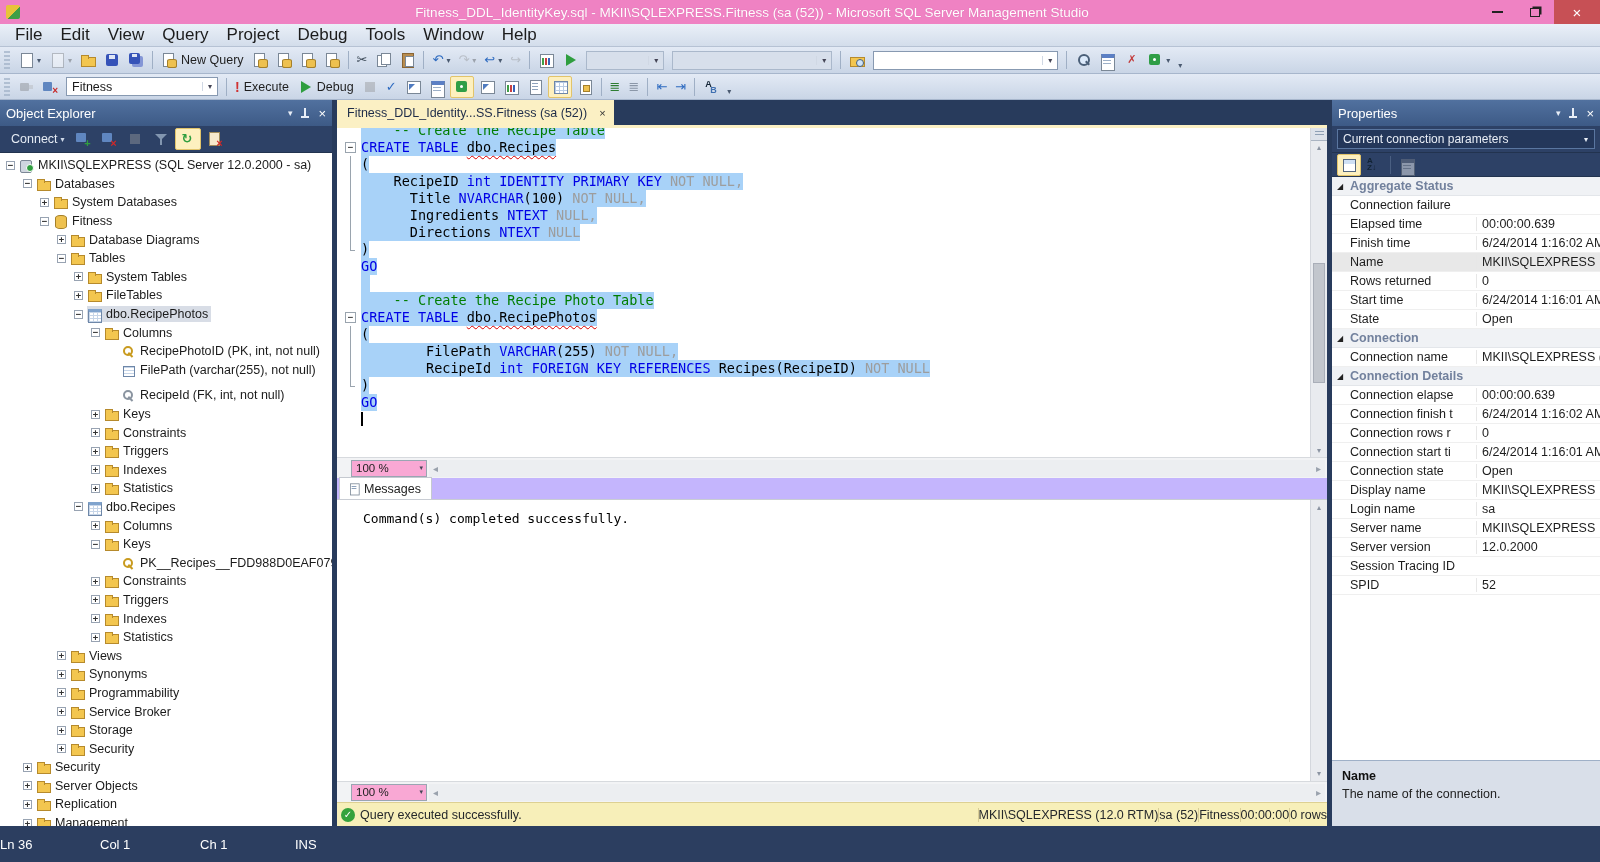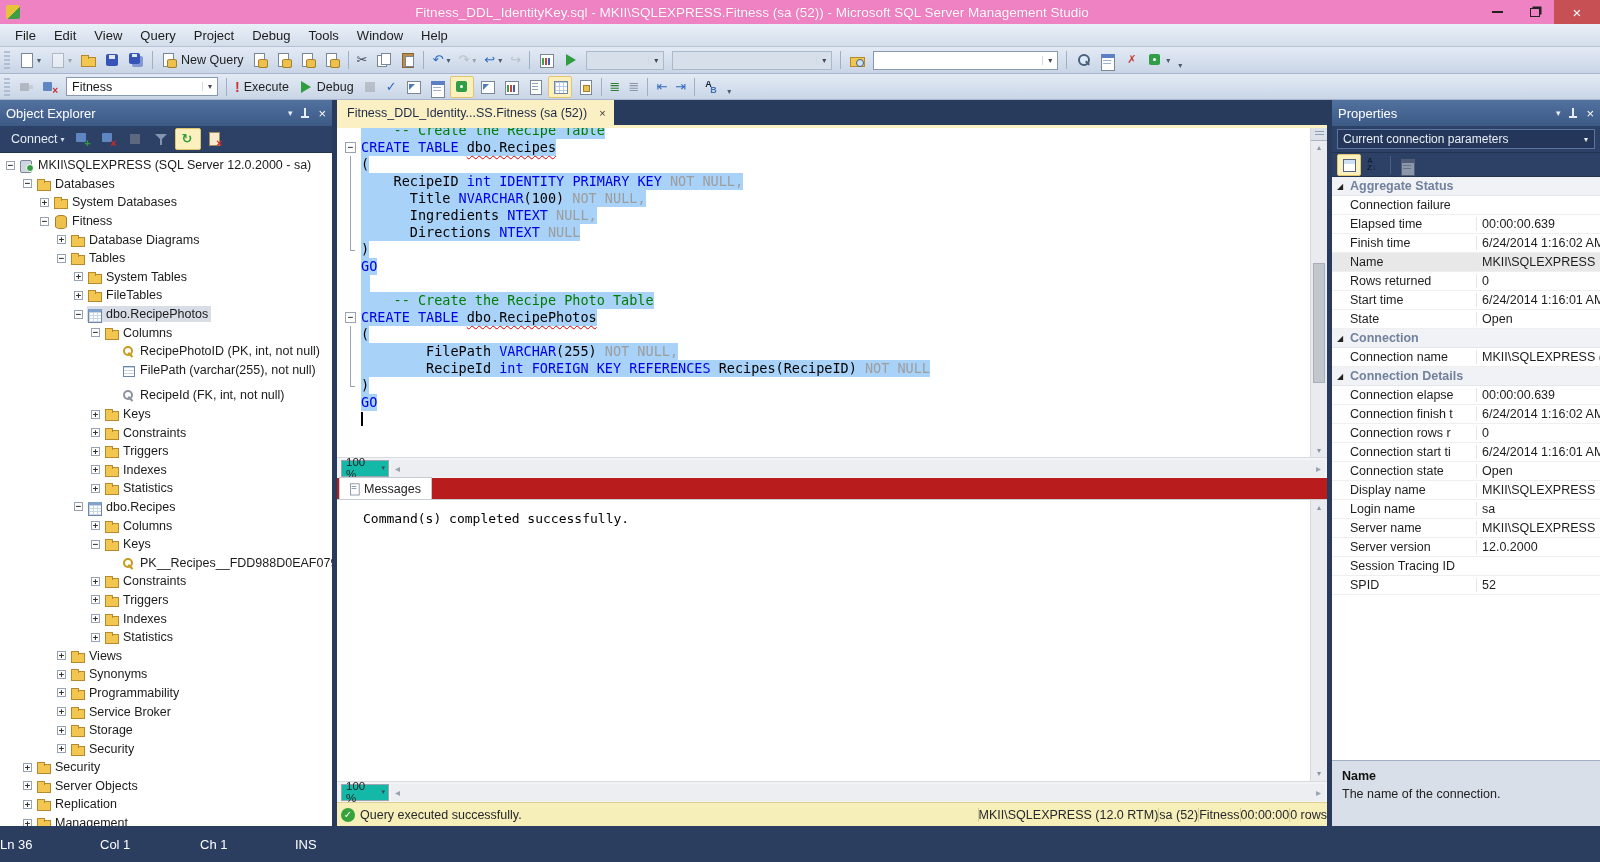--- a/index.html
+++ b/index.html
@@ -14,21 +14,21 @@
   .wtitle { flex:1; text-align:center; font-size:13.5px; color:#fffdfe; text-shadow:0 0 1px #d560a6; white-space:nowrap; overflow:hidden; }
   .wbtns { display:flex; height:24px; }
   .wbtn { width:38px; height:24px; display:flex; align-items:center; justify-content:center; color:#222; font-size:13px; }
   .wbtn .minbar { width:11px; height:2px; background:#222; }
   .wbtn .restore { width:10px; height:9px; border:1.5px solid #222; box-shadow:2px -2px 0 -0.5px #222; }
   .wbtn.close { width:46px; background:#c75055; color:#fff; font-size:15px; }
 
   
   .menubar { position:absolute; left:0; top:24px; width:1600px; height:23px;
              background:linear-gradient(#eaf0f8,#d3ddeb); display:flex; align-items:center;
-             font-size:13px; color:#1c1c1c; border-bottom:1px solid #b6c2d4; padding-left:6px; }
+             font-size:17px; color:#1c1c1c; border-bottom:1px solid #b6c2d4; padding-left:6px; }
   .menu-item { padding:2px 9px; }
   .toolbar { position:absolute; left:0; width:1600px; height:27px;
              background:linear-gradient(#e3eaf5,#c9d5e6); display:flex; align-items:center;
              border-bottom:1px solid #a7b6cc; font-size:12.5px; color:#222; }
   .tb1 { top:47px; } .tb2 { top:74px; height:26px; }
   .grip { width:6px; height:18px; margin:0 4px; background:repeating-linear-gradient(#9fb0c6 0 2px,transparent 2px 4px); opacity:.7; }
   .tbsep { width:1px; height:18px; background:#9fafc5; margin:0 4px; }
   .tbtn { display:flex; align-items:center; padding:2px 3px; margin:0 1px; border-radius:2px; position:relative; }
   .tbtn.hl { background:#fdf0bf; border:1px solid #e2c46a; }
   .tbtn.dis { opacity:.45; filter:grayscale(.8); }
@@ -159,26 +159,26 @@
   .selrun.empty { display:inline-block; width:9px; height:17px; }
   .kw { color:#0000e6; } .cm { color:#007d00; } .gr { color:#9d9d9d; } .pl { color:#000; }
   .sq { color:#000; text-decoration:underline wavy #d90000 1px; text-underline-offset:3px; }
   .caret { display:inline-block; width:1.5px; height:14px; background:#000; margin-top:1px; }
   .vscroll { position:absolute; right:0; top:0; bottom:0; width:17px; background:#e9ebef; border-left:1px solid #d4d7dd; }
   .vscroll .splitgrip { height:13px; background:#dde2ea; border-bottom:1px solid #aab4c2;
         background-image:repeating-linear-gradient(#8fa0b5 0 1px,transparent 1px 3px); background-size:9px 6px; background-position:4px 3px; background-repeat:no-repeat; }
   .vscroll .thumb { position:absolute; left:2px; right:2px; background:#c2c6cd; border:1px solid #a9aeb8; }
   .sarrow { position:absolute; left:0; right:0; text-align:center; font-size:8px; color:#8b94a2; }
   .hstrip { position:absolute; left:0; right:0; height:21px; background:#f2f3f5; border-top:1px solid #d7dade; display:flex; align-items:center; }
-  .zoombox { width:48px; height:17px; background:#14b8a6; border:1px solid #9aa5b2; margin-left:4px;
+  .zoombox { width:76px; height:17px; background:#f9a8d4; border:1px solid #9aa5b2; margin-left:14px;
              font-size:11.5px; color:#222; display:flex; align-items:center; }
   .zoombox .zv { flex:1; padding-left:4px; } .zoombox .za { font-size:7px; padding:0 3px; color:#445; }
   .htrack { flex:1; height:17px; margin:0 2px; background:#eceef1; display:flex; align-items:center; justify-content:space-between;
             color:#9aa2ad; font-size:10px; padding:0 4px; }
-  .msg-tabstrip { position:absolute; left:0; right:0; height:22px; background:#b91c1c; border-bottom:1px solid #c9cdd4; display:flex; align-items:flex-end; padding-left:2px; }
+  .msg-tabstrip { position:absolute; left:0; right:0; height:22px; background:#c4b5fd; border-bottom:1px solid #c9cdd4; display:flex; align-items:flex-end; padding-left:2px; }
   .msg-tab { height:22px; background:#fff; border:1px solid #c5c9d0; border-bottom:none; display:flex; align-items:center; padding:0 10px 0 6px; font-size:12.5px; color:#222; }
   .msg-area { position:absolute; left:0; right:0; background:#fff; }
   .msg-text { font:13px/17px "DejaVu Sans Mono",monospace; color:#000000; padding:10px 0 0 26px; }
   .querybar { position:absolute; left:0; right:0; bottom:0; height:24px; background:#f7efb9; border-top:1px solid #ddd092;
               display:flex; align-items:center; font-size:12.5px; color:#25282c; }
   .qcheck { width:14px; height:14px; border-radius:50%; background:#35a23c; color:#fff; font-size:10px; line-height:14px; text-align:center; margin:0 5px 0 4px; flex:none; }
   .qmsg { flex:1; white-space:nowrap; overflow:hidden; }
   .qseg { padding:0 0; border-left:1px solid #d9cd96; white-space:nowrap; }
 
   

